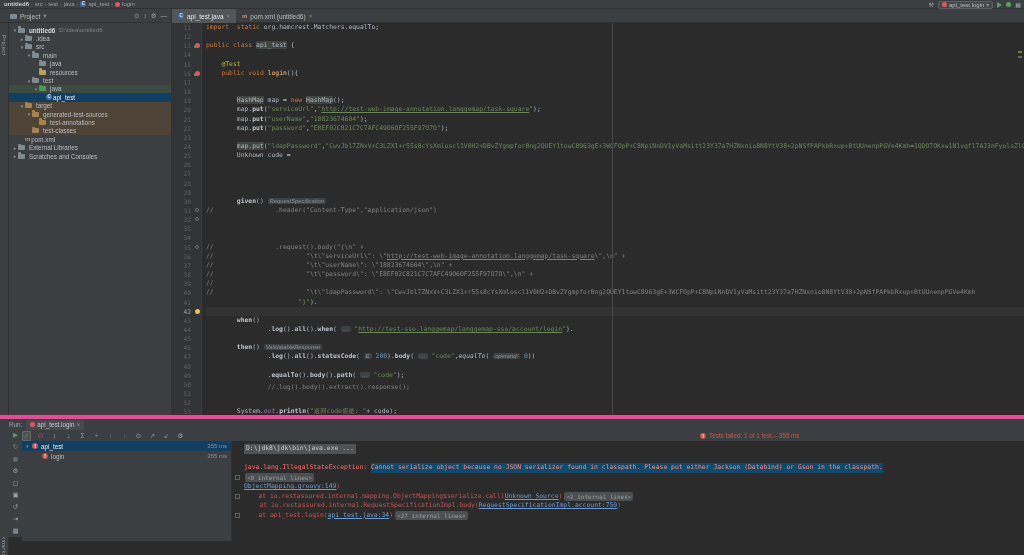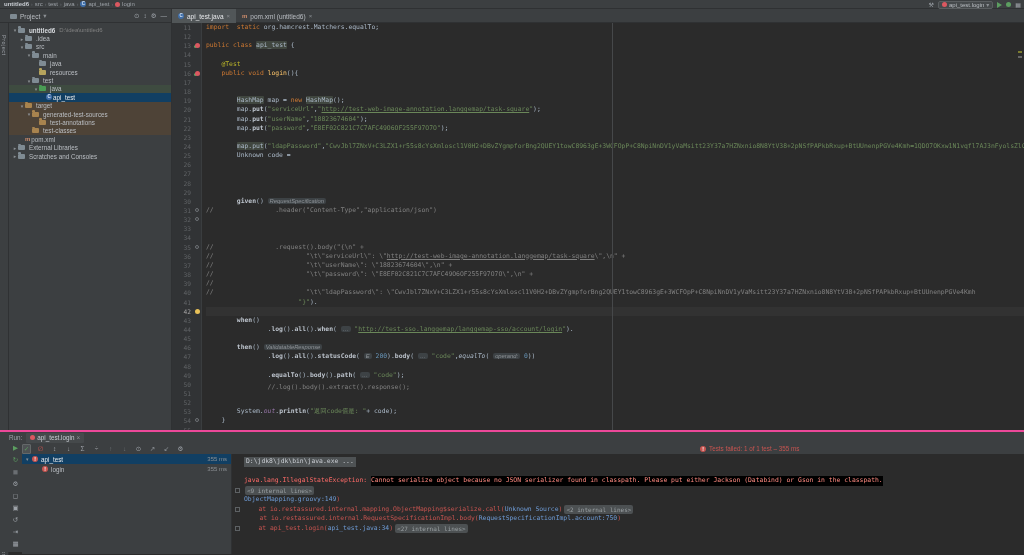--- a/index.html
+++ b/index.html
@@ -53,43 +53,43 @@
   .cl.cur{background:#323232}
   .kw{color:#cc7832}.str{color:#6a8759}.url{color:#6a8759;text-decoration:underline}
   .num2{color:#6897bb}.cmt{color:#808080}.cmtu{color:#808080;text-decoration:underline}
   .ann{color:#bbb529}.dec{color:#ffc66b}.fld{color:#9876aa;font-style:italic}
   .b{font-weight:bold;color:#bcc3cc}.it{font-style:italic}
   .hl{background:#40463f;border-radius:1px}
   .hintc{background:#3d4245;color:#8d9297;border-radius:2px;padding:0 2px;font-size:5.8px;font-style:italic;font-family:"Liberation Sans",sans-serif}
   #marginline{position:absolute;left:612px;top:23px;width:1px;height:410px;background:#46484a}
   .smark{position:absolute;right:2px;width:4px;height:2px}
   
-  #runpanel{position:absolute;left:0;top:430px;width:1024px;height:122px;background:#3c3f41;border-top:2px solid #ec4899}
+  #runpanel{position:absolute;left:0;top:415px;width:1024px;height:122px;background:#3c3f41;border-top:4px solid #ec4899}
   #runtabs{position:absolute;left:9px;top:0;height:11px;display:flex;align-items:center;gap:4px;font-size:6.3px;color:#9da2a8}
   .runtab{display:flex;align-items:center;gap:2px;background:#45494b;height:10px;padding:0 4px;color:#c8ccd2;border-radius:1px}
   #runtoolbar{position:absolute;left:22px;top:11px;height:11px;display:flex;align-items:center;gap:5px;color:#9da2a8;font-size:6.5px}
   .tbico{width:9px;text-align:center}
   .tbico.toggled{background:#4e5254;border:1px solid #646869;border-radius:1px}
   .tbico.green{color:#5c9e60}.tbico.red{color:#c75450}.tbico.dim{color:#6a6e72}
   #runstatus{position:absolute;left:700px;top:11px;height:11px;display:flex;align-items:center;gap:3px;font-size:6.3px;color:#c75450}
   .errball{width:6px;height:6px;border-radius:50%;background:#c75450;color:#fff;font-size:5px;line-height:6px;text-align:center;font-weight:bold}
   #runlefticons{position:absolute;left:9px;top:12px;width:13px;display:flex;flex-direction:column;gap:4px;align-items:center;font-size:6.5px;color:#9da2a8}
   #testtree{position:absolute;left:22px;top:22px;width:209px;height:100px;background:#3c3f41}
   .tsrow{height:10px;display:flex;align-items:center;font-size:6.3px;color:#bbbfc4;position:relative}
   .tsrow.sel{background:#113f63;color:#e8eaec}
   .tsrow .time{position:absolute;right:4px;color:#8c9094;font-size:6px}
   #console{position:absolute;left:231px;top:22px;width:793px;height:100px;background:#2b2b2b;border-left:1px solid #2f3133;overflow:hidden;padding:3px 0 0 2px}
   .con-line{height:9.5px;line-height:9.5px;white-space:pre;font-family:"DejaVu Sans Mono",monospace;font-size:6.4px;color:#bbbbbb;display:flex;align-items:center}
   .fbox{width:5px;height:5px;border:1px solid #5d6164;margin:0 3px 0 1px;flex:none}
   .fspace{width:10px;flex:none}
   .selgray{background:#4e5254;color:#c8ccd2;padding:0 2px}
   .excred{color:#ff6b68}
-  .excsel{background:#000000;color:#ff8a80}
+  .excsel{background:#0c4a6e;color:#ff8a80}
   .atred{color:#c75450}
-  .clink{color:#6e9bd5;}
+  .clink{color:#6e9bd5;text-decoration:underline}
   .cchip{background:#4c5052;color:#9aa0a3;border-radius:2px;padding:0 2px;margin-left:2px;font-size:6px}
 </style>
 </head>
 <body>
 
 <div id="crumbbar">
     <span class="crumb-b">untitled6</span>
     <span class="crumb-sep">›</span>
     <span>src</span>
     <span class="crumb-sep">›</span>

